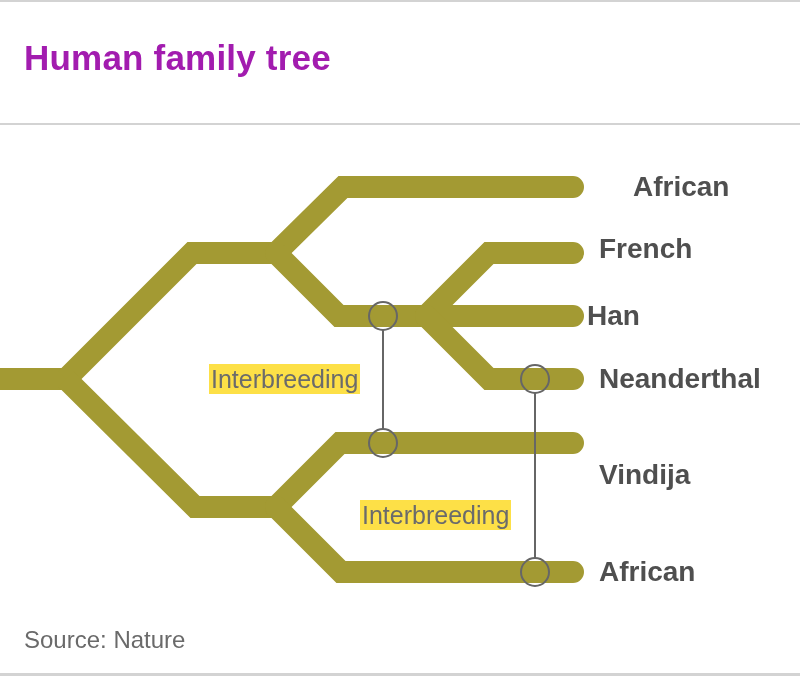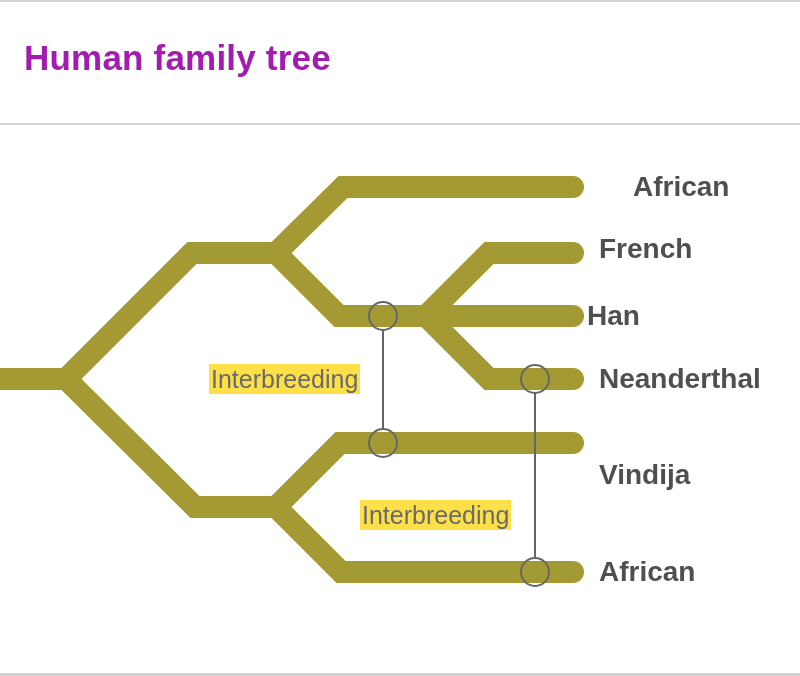--- a/index.html
+++ b/index.html
@@ -75,14 +75,15 @@
 
   <div class="leaf-label" style="left:633px; top:170px;">African</div>
   <div class="leaf-label" style="left:599px; top:232px;">French</div>
   <div class="leaf-label" style="left:587px; top:299px;">Han</div>
   <div class="leaf-label" style="left:599px; top:362px;">Neanderthal</div>
   <div class="leaf-label" style="left:599px; top:428px;margin-top:30px;">
     <span>Vindija</span><br>
   </div>
   <div class="leaf-label" style="left:599px; top:555px;">African</div>
 
+  <div class="source">Source: Nature</div>
   <div class="rule bot"></div>
 </div>
 
 </body></html>

